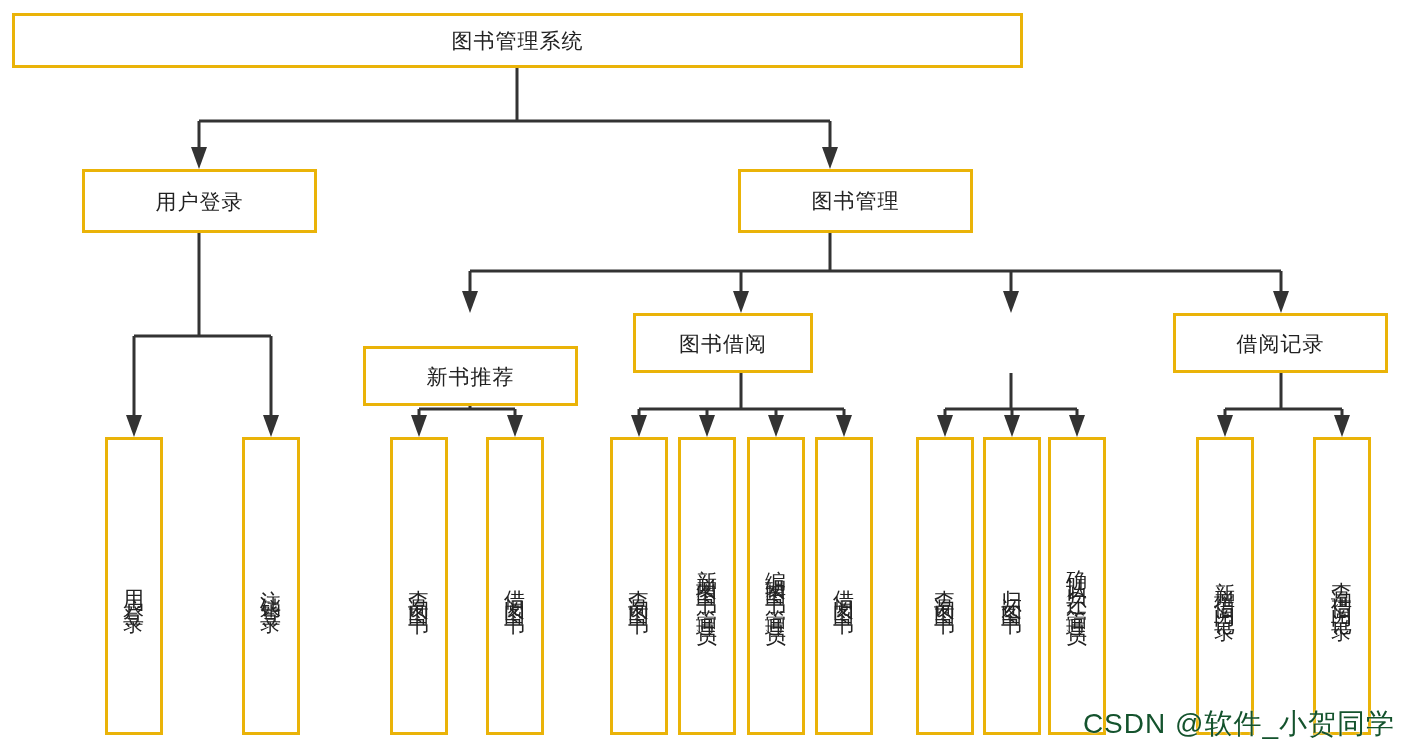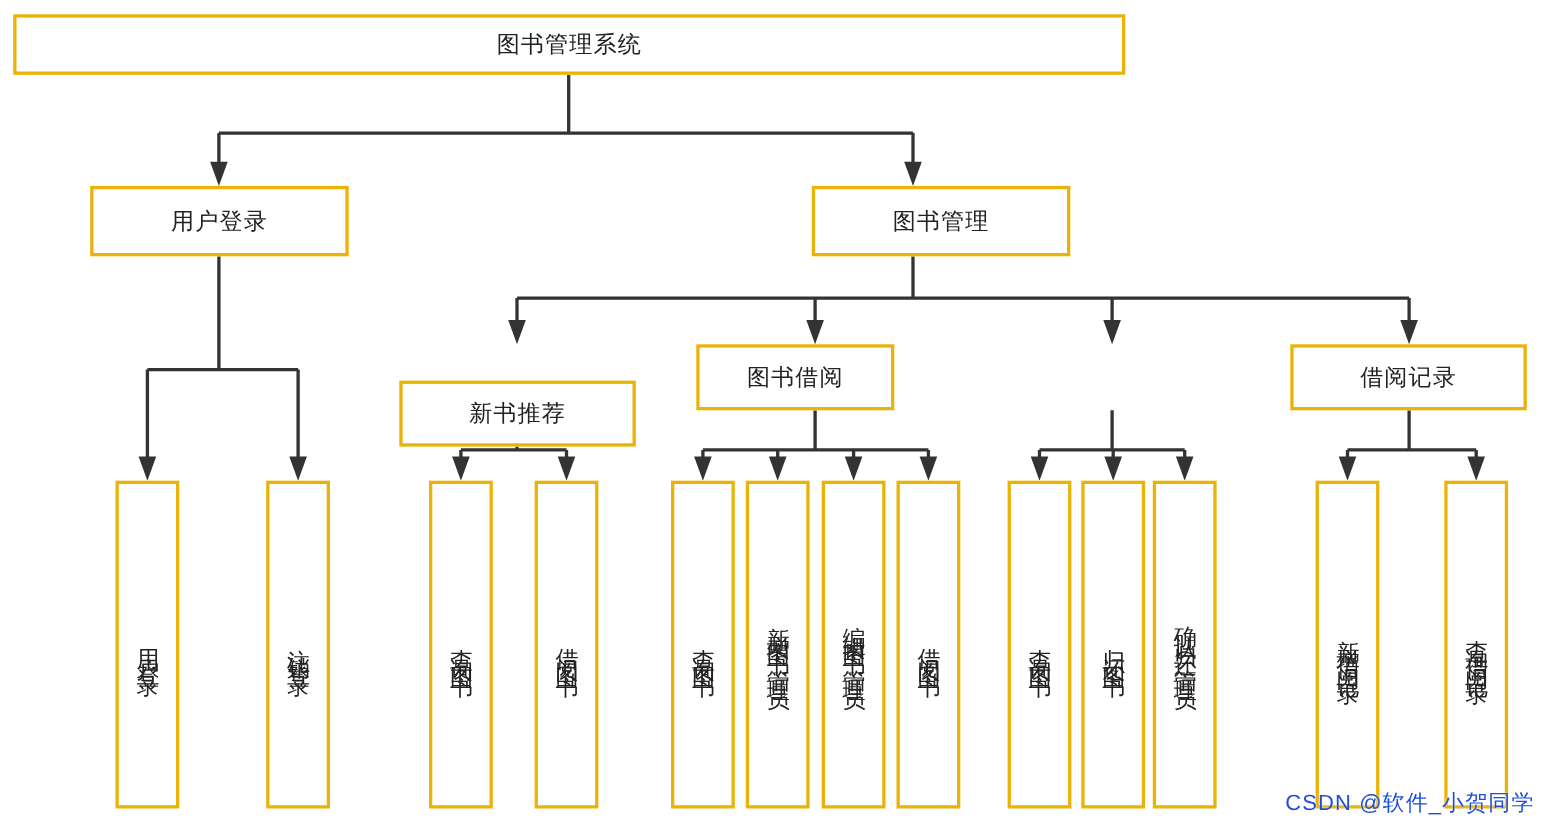--- a/index.html
+++ b/index.html
@@ -37,22 +37,22 @@
     writing-mode: vertical-rl;
     text-orientation: mixed;
     letter-spacing: 8px;
     line-height: 1;
     padding-top: 6px;
   }
   #watermark {
     position: absolute;
     right: 10px;
     bottom: 4px;
-    font-size: 20px;
-    color: #1d4ed8;
+    font-size: 28px;
+    color: #14532d;
     letter-spacing: 1px;
     white-space: nowrap;
     z-index: 5;
     text-shadow: 0 0 2px #ffffff;
   }
 </style>
 </head>
 <body>
 
 <div id="canvas">

